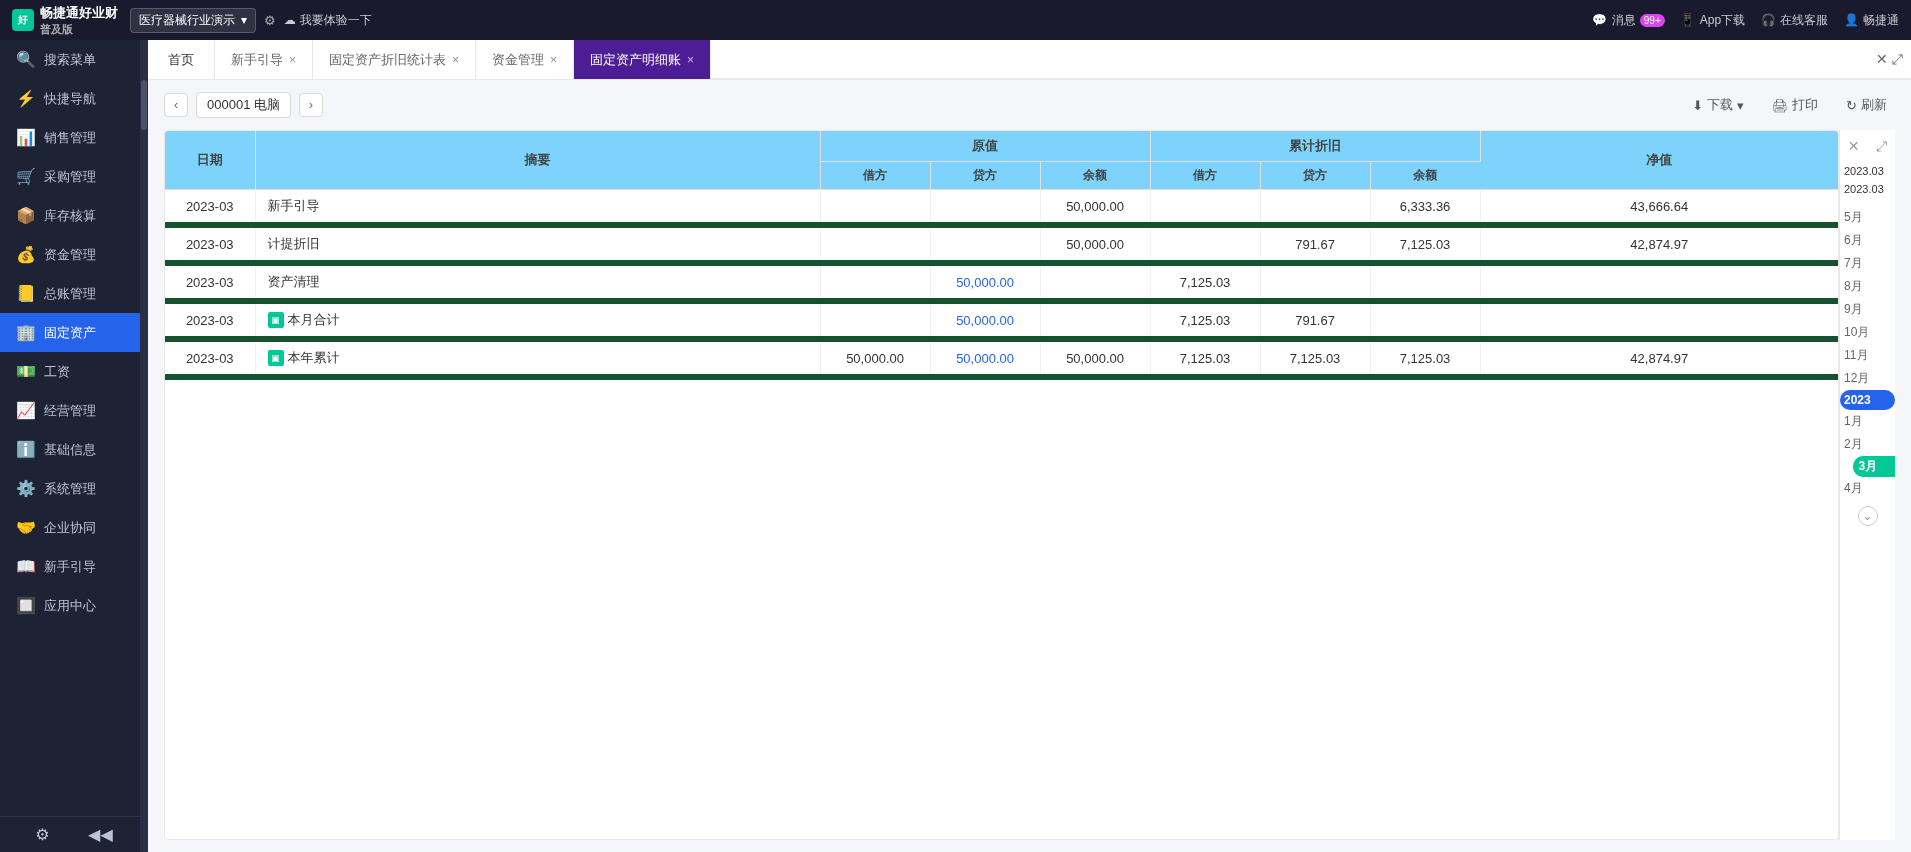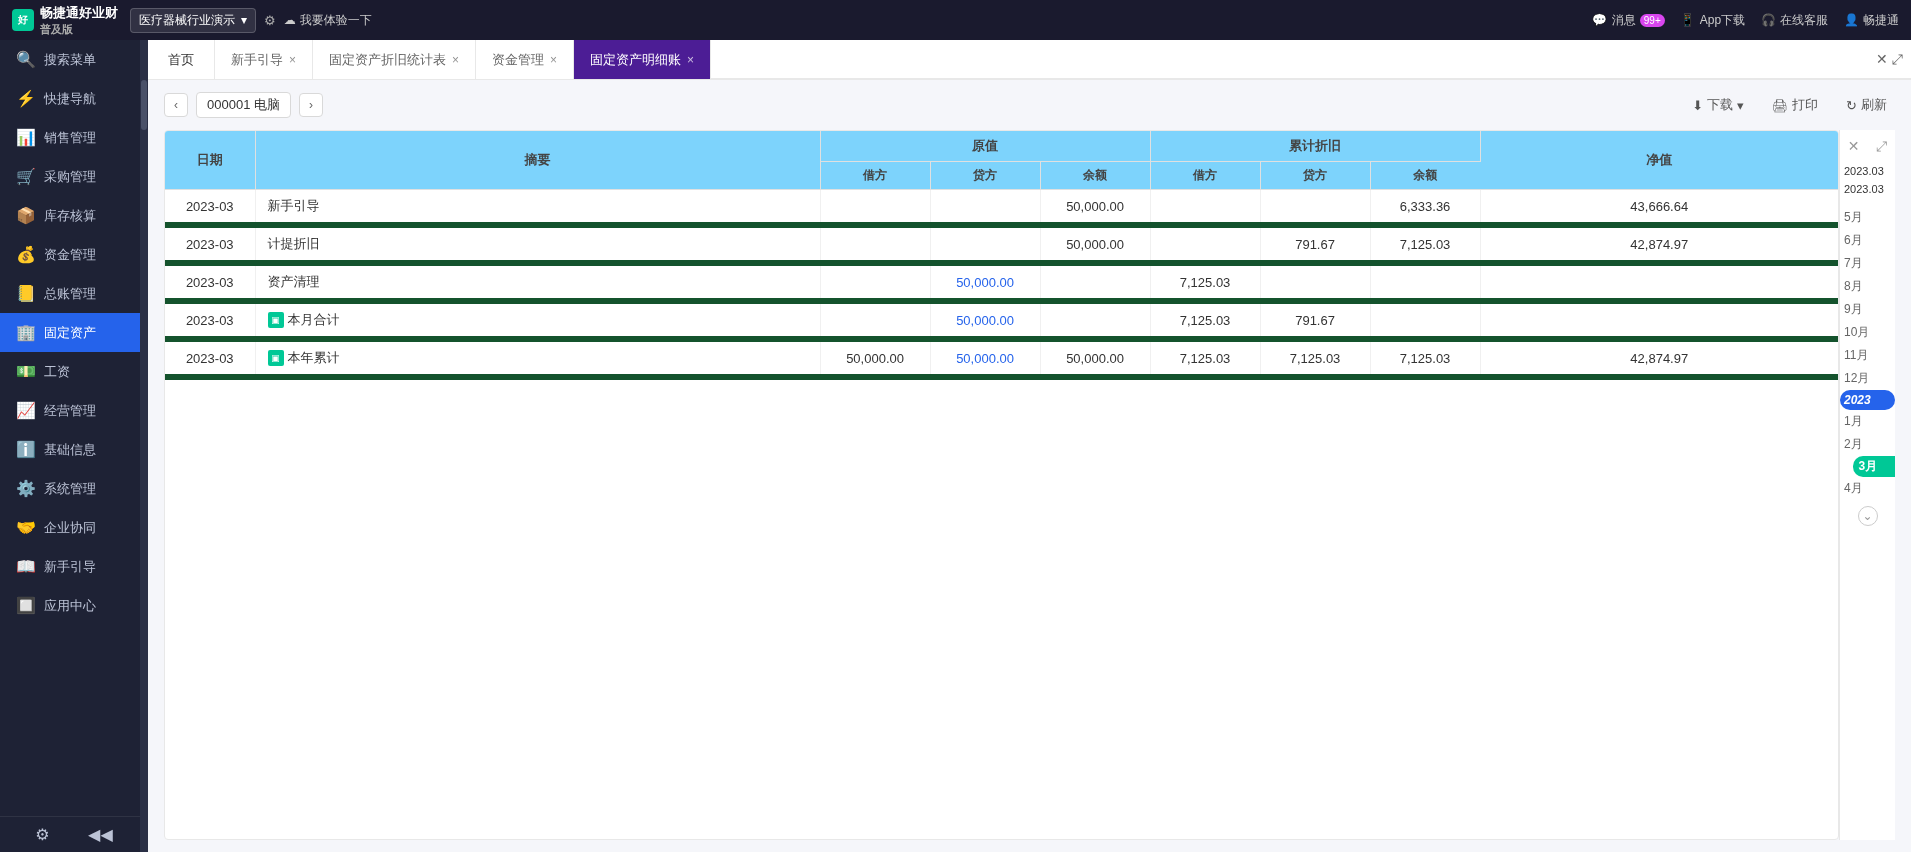--- a/index.html
+++ b/index.html
@@ -66,21 +66,21 @@
     .col-summary { min-width: 130px; }
     .col-debit { width: 110px; }
     .col-credit { width: 110px; }
     .col-balance { width: 110px; }
 
     
     .right-panel { width: 56px; background: #fff; border-left: 1px solid #e8e8e8; display: flex; flex-direction: column; align-items: center; padding: 4px 0; overflow-y: auto; }
     .right-panel-top { display: flex; gap: 4px; margin-bottom: 4px; }
     .rp-icon { width: 24px; height: 24px; display: flex; align-items: center; justify-content: center; cursor: pointer; color: #999; font-size: 14px; }
     .timeline-item { font-size: 12px; color: #666; padding: 3px 4px; cursor: pointer; width: 100%; }
-    .timeline-item.year { font-weight: bold; color: #333; font-size: 12px; background: #f5f5f5; font-style: italic; }
+    .timeline-item.year { font-weight: bold; color: #333; font-size: 12px; background: #f5f5f5; }
     .timeline-item.active-month { background: #00c896; color: #fff; border-radius: 10px; padding: 2px 6px; font-weight: bold; margin-left: 25px; }
     .timeline-item.active-year { background: #2563eb; color: #fff; border-radius: 10px; font-weight: bold; }
 
     .header-group-row th { padding: 6px 12px; }
     .sub-header-row th { padding: 5px 12px; font-size: 12px; }
     .blue-value { color: #2563eb; }
     .green-badge { display: inline-flex; align-items: center; }
   </style>
 </head>
 <body>

